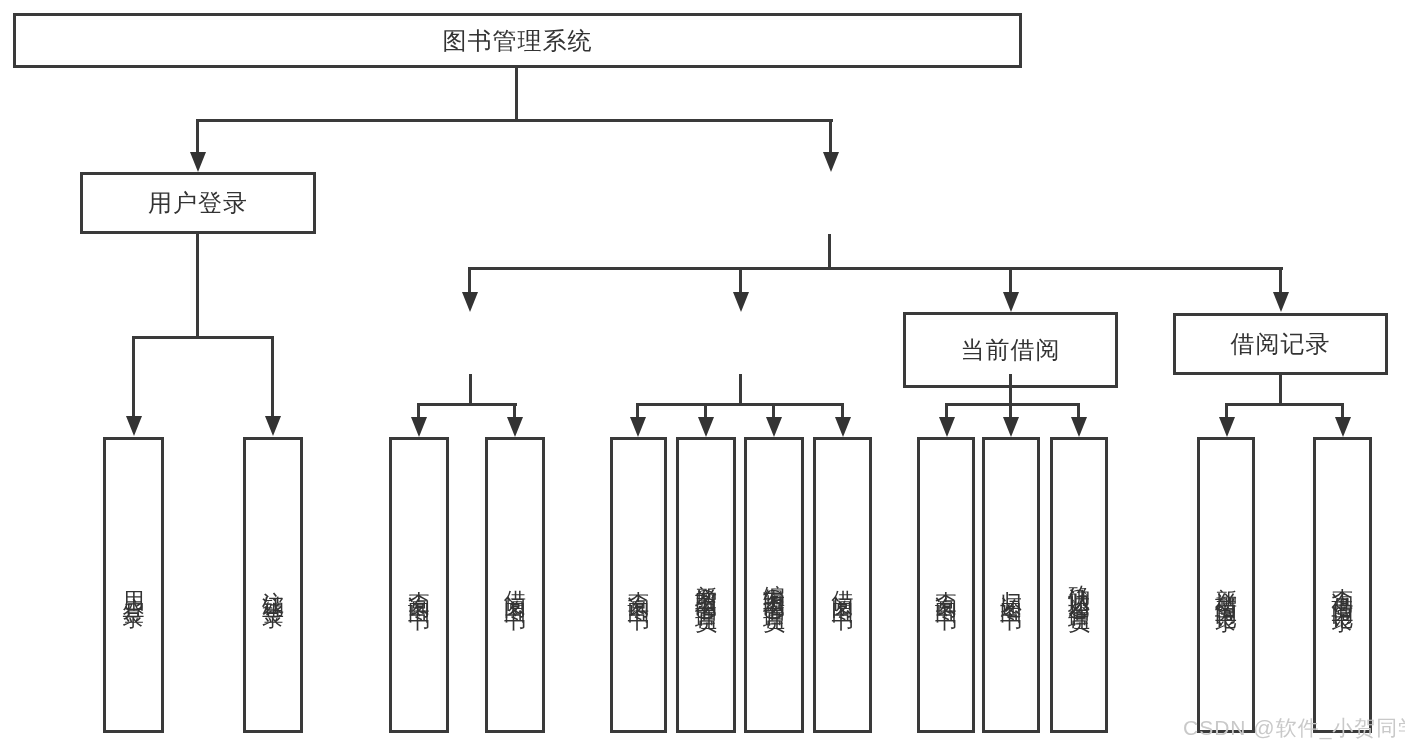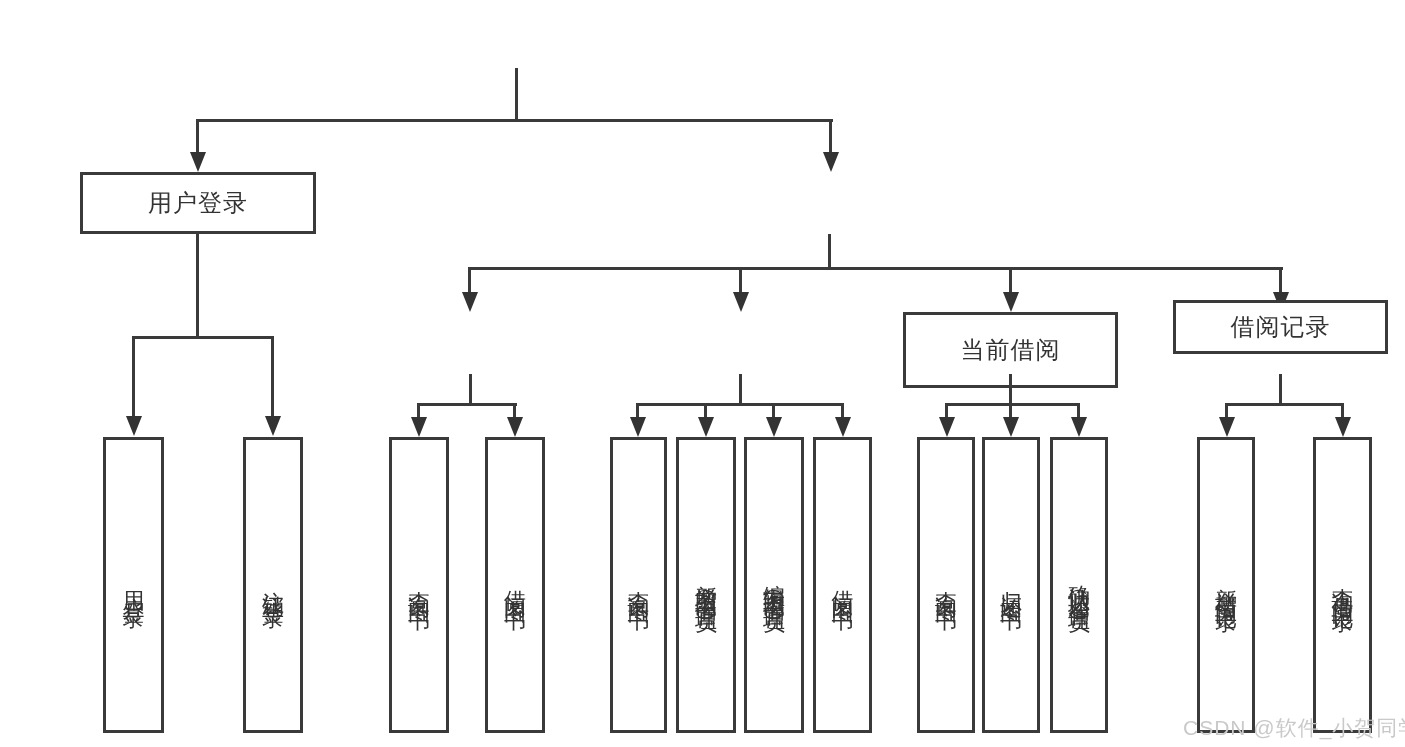--- a/index.html
+++ b/index.html
@@ -26,20 +26,21 @@
   .watermark {
     position:absolute; left:1183px; top:714px; font-size:21px;
     color:#c9c9c9; letter-spacing:1px; white-space:nowrap; z-index:5;
   }
 </style>
 </head>
 <body>
 
 <div class="canvas">
 
+  <div class="box h" style="left:13px;top:13px;width:1009px;height:55px">图书管理系统</div>
 
   <div class="ln" style="left:515px;top:68px;width:3px;height:53px"></div>
   <div class="ln" style="left:196px;top:119px;width:637px;height:3px"></div>
   <div class="ln" style="left:196px;top:121px;width:3px;height:33px"></div>
   <div class="ln" style="left:829px;top:121px;width:3px;height:33px"></div>
   <div class="ar" style="left:190px;top:152px"></div>
   <div class="ar" style="left:823px;top:152px"></div>
 
   <div class="box h" style="left:80px;top:172px;width:236px;height:62px">用户登录</div>
 
@@ -55,21 +56,21 @@
   <div class="ln" style="left:468px;top:270px;width:3px;height:24px"></div>
   <div class="ln" style="left:739px;top:270px;width:3px;height:24px"></div>
   <div class="ln" style="left:1009px;top:270px;width:3px;height:24px"></div>
   <div class="ln" style="left:1279px;top:270px;width:3px;height:24px"></div>
   <div class="ar" style="left:462px;top:292px"></div>
   <div class="ar" style="left:733px;top:292px"></div>
   <div class="ar" style="left:1003px;top:292px"></div>
   <div class="ar" style="left:1273px;top:292px"></div>
 
   <div class="box h" style="left:903px;top:312px;width:215px;height:76px">当前借阅</div>
-  <div class="box h" style="left:1173px;top:300px;width:215px;height:54px">借阅记录</div>
+  <div class="box h" style="left:1173px;top:313px;width:215px;height:62px">借阅记录</div>
 
   <div class="ln" style="left:469px;top:374px;width:3px;height:32px"></div>
   <div class="ln" style="left:417px;top:403px;width:100px;height:3px"></div>
   <div class="ln" style="left:417px;top:406px;width:3px;height:12px"></div>
   <div class="ln" style="left:513px;top:406px;width:3px;height:12px"></div>
   <div class="ar" style="left:411px;top:417px"></div>
   <div class="ar" style="left:507px;top:417px"></div>
 
   <div class="ln" style="left:739px;top:374px;width:3px;height:32px"></div>
   <div class="ln" style="left:636px;top:403px;width:208px;height:3px"></div>

